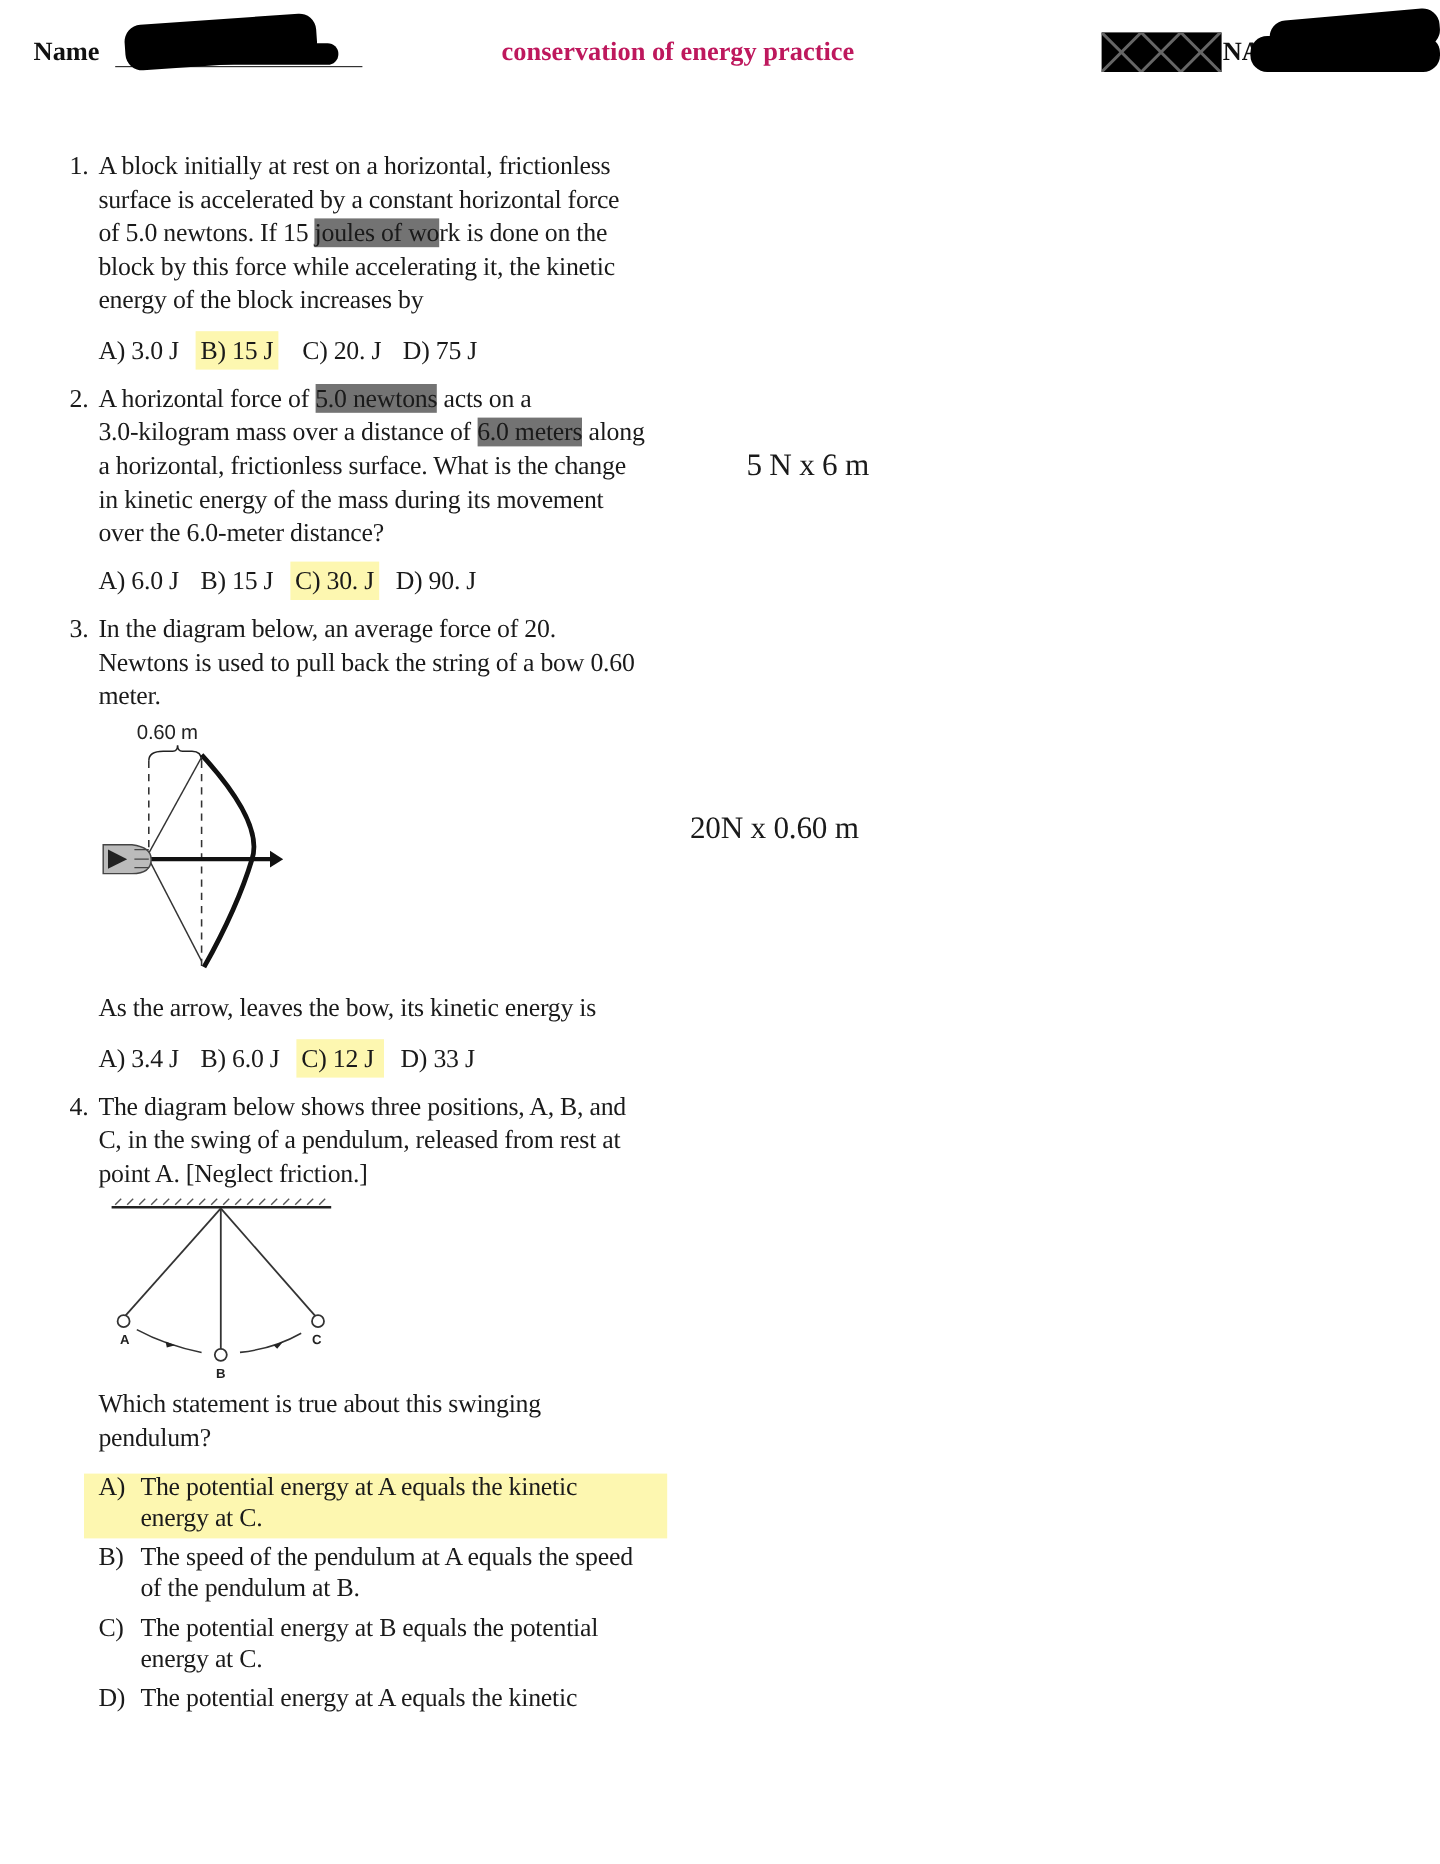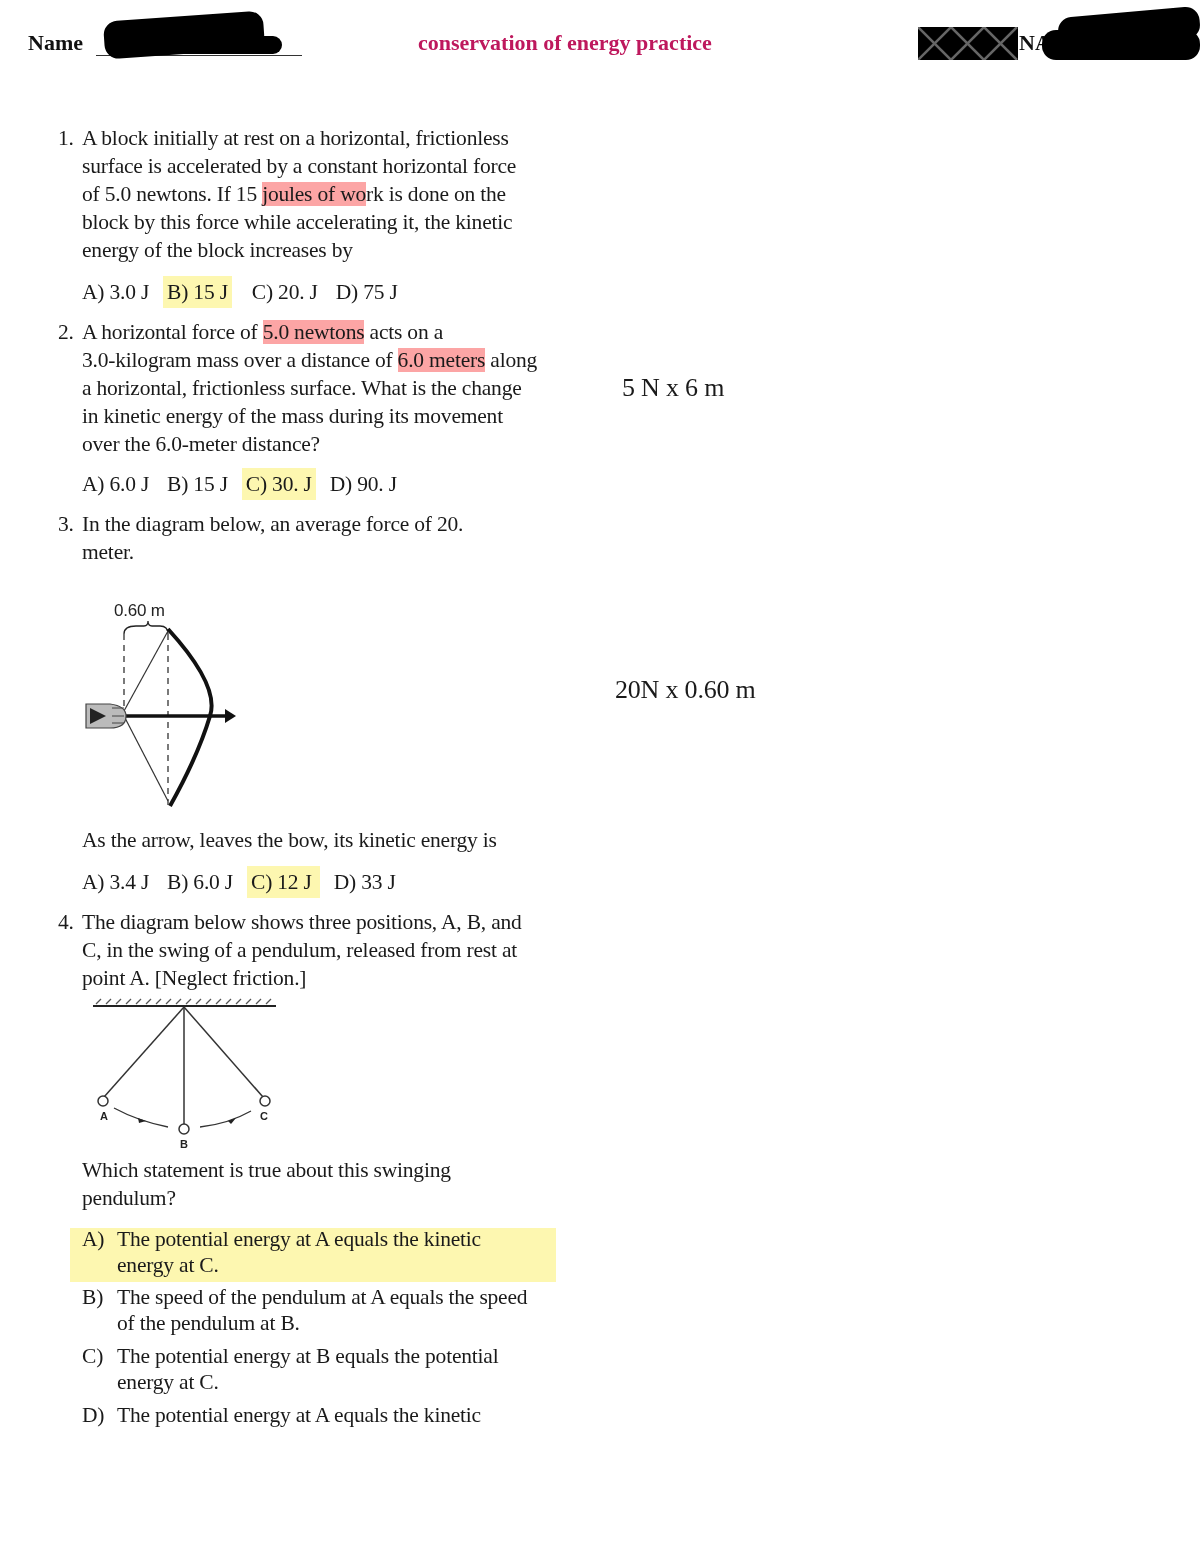--- a/index.html
+++ b/index.html
@@ -7,21 +7,21 @@
   .abs { position: absolute; }
   .header-name { left: 28px; top: 30px; font-weight: bold; font-size: 22px; color: #111; text-align: right; }
   .name-line { left: 96px; top: 55px; width: 206px; height: 1px; background: #333; }
   .redact { background: #000; border-radius: 14px; }
   .title { left: 418px; top: 30px; font-weight: bold; font-size: 22px; color: #be185d; }
   .xbox { left: 918px; top: 27px; width: 100px; height: 33px; background: #000; }
   .nal { left: 1019px; top: 30px; font-weight: bold; font-size: 22px; color: #111; }
   .q { font-size: 21.5px; line-height: 28px; letter-spacing: -0.2px; }
   .qnum { position: absolute; left: 58px; }
   .qtext { position: absolute; left: 82px; width: 520px; }
-  .hl-cyan { background: #fca5a5; }
+  .hl-cyan { background: #737373; }
   .hl-yellow { background: #fdf7b0; }
   .choices { position: absolute; left: 82px; font-size: 21.5px; white-space: nowrap; }
   .choice { display: inline-block; padding: 2px 4px; margin-right: 10px; }
   .note { font-size: 26px; }
   .longchoice { position: absolute; left: 82px; width: 500px; font-size: 21.5px; line-height: 26px; }
   .longchoice .lbl { position: absolute; left: 0; }
   .longchoice .txt { position: absolute; left: 35px; width: 470px; }
   svg text { font-family: "Liberation Sans", "DejaVu Sans", sans-serif; }
 </style>
 </head>
@@ -74,41 +74,42 @@
   <div class="abs note" style="left:622px;top:374px;">5 N x 6 m</div>
   <div class="choices" style="top:468px;">
     <span class="choice" style="padding-left:0;">A) 6.0 J</span><span class="choice">B) 15 J</span><span class="choice hl-yellow">C) 30. J</span><span class="choice">D) 90. J</span>
   </div>
 </div>
 
 <div class="q">
   <span class="qnum abs" style="top:510px;">3.</span>
   <div class="qtext" style="top:510px;">
     <div>In the diagram below, an average force of 20.</div>
+    <div>Newtons is used to pull back the string of a bow 0.60</div>
     <div>meter.</div>
   </div>
   <div class="abs" style="left:80px;top:596px;">
     <svg width="180" height="230" viewBox="0 0 180 230">
       <text x="34" y="20" font-size="17" fill="#222">0.60 m</text>
       <path d="M44,38 Q44,30 56,30 L64,30 Q68,30 68,25 Q68,30 72,30 L80,30 Q88,30 88,38" stroke="#222" stroke-width="1.3" fill="none"></path>
       <line x1="44" y1="38" x2="44" y2="118" stroke="#333" stroke-width="1.3" stroke-dasharray="6,5"></line>
       <line x1="88" y1="38" x2="88" y2="210" stroke="#333" stroke-width="1.3" stroke-dasharray="6,5"></line>
       <path d="M88,33 Q140,90 130,120 Q118,160 90,210" stroke="#111" stroke-width="4" fill="none"></path>
       <line x1="88" y1="35" x2="44" y2="115" stroke="#333" stroke-width="1.2"></line>
       <line x1="44" y1="120" x2="88" y2="205" stroke="#333" stroke-width="1.2"></line>
       <line x1="20" y1="120" x2="145" y2="120" stroke="#111" stroke-width="3.5"></line>
       <polygon points="145,113 156,120 145,127" fill="#111"></polygon>
       <path d="M6,108 L30,108 Q46,110 46,120 Q46,132 30,132 L6,132 Z" fill="#bbb" stroke="#444" stroke-width="1.2"></path>
       <polygon points="10,112 26,120 10,128" fill="#222"></polygon>
       <line x1="32" y1="112" x2="44" y2="112" stroke="#444"></line>
         <line x1="32" y1="120" x2="44" y2="120" stroke="#444"></line>
         <line x1="32" y1="127" x2="44" y2="127" stroke="#444"></line>
     </svg>
   </div>
-  <div class="abs note" style="left:575px;top:676px;margin-left:40px;">20N x 0.60 m</div>
+  <div class="abs note" style="left:575px;top:676px;">20N x 0.60 m</div>
   <div class="abs" style="left:82px;top:826px;">As the arrow, leaves the bow, its kinetic energy is</div>
   <div class="choices" style="top:866px;">
     <span class="choice" style="padding-left:0;">A) 3.4 J</span><span class="choice">B) 6.0 J</span><span class="choice hl-yellow" style="padding-right:8px;">C) 12 J</span><span class="choice">D) 33 J</span>
   </div>
 </div>
 
 <div class="q">
   <span class="qnum abs" style="top:908px;">4.</span>
   <div class="qtext" style="top:908px;">
     <div>The diagram below shows three positions, A, B, and</div>

